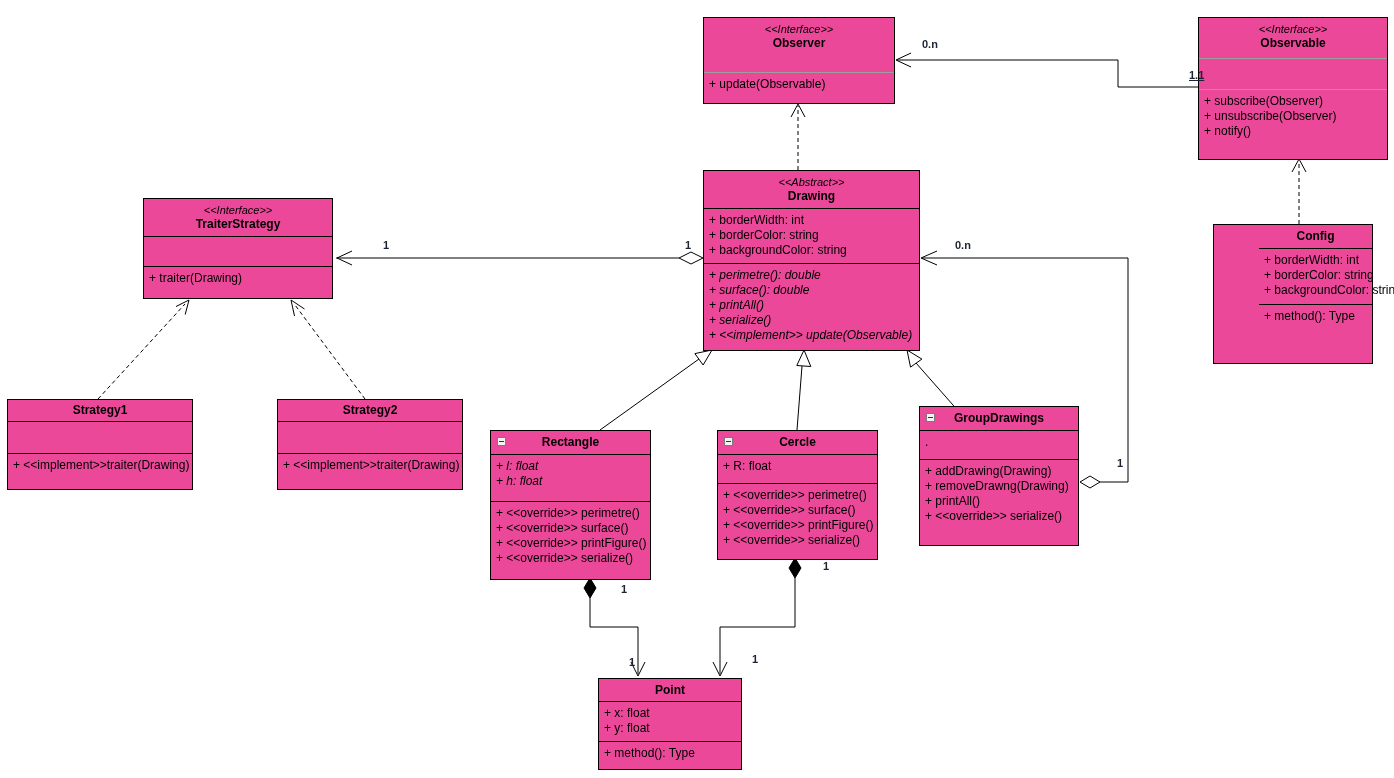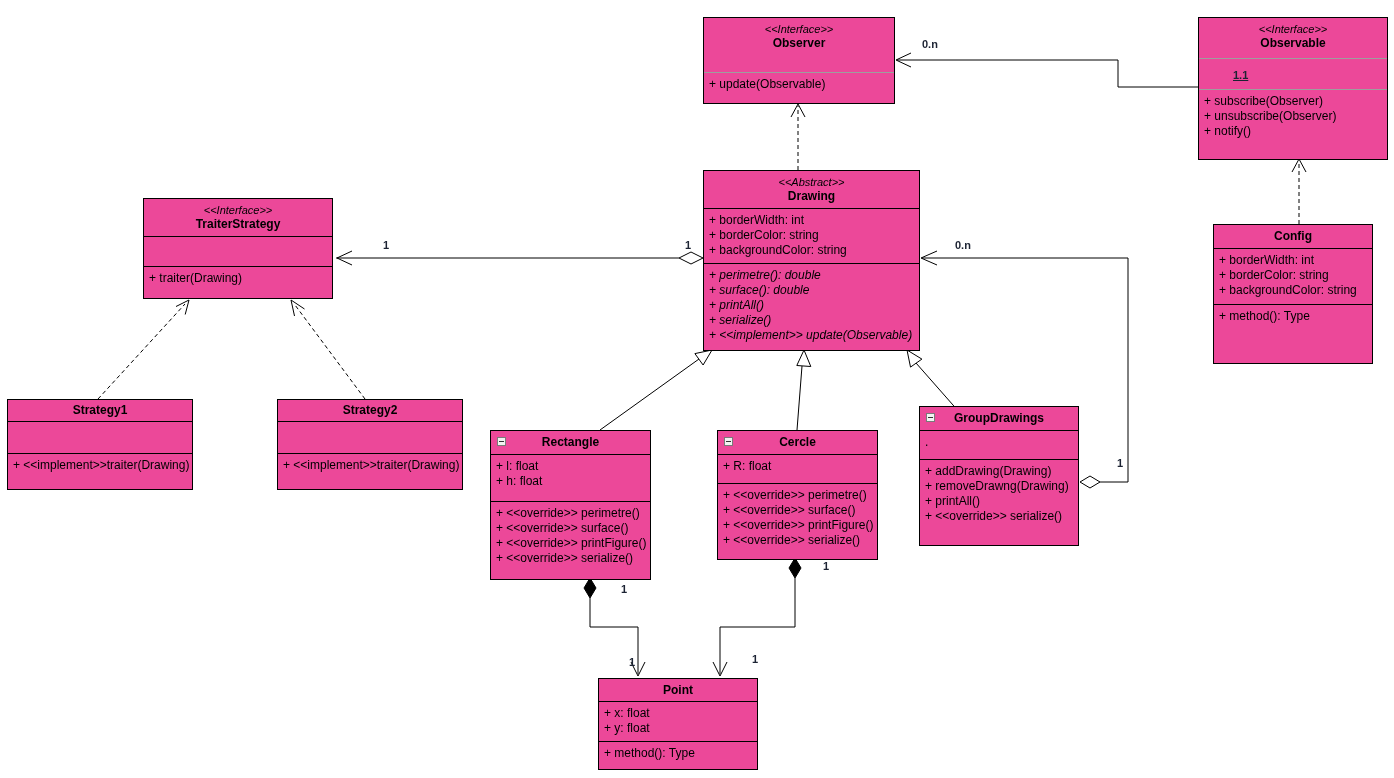--- a/index.html
+++ b/index.html
@@ -136,21 +136,21 @@
     </div>
     <div class="sec" style="height:87px;font-style:italic;">
       <div class="member">+ perimetre(): double</div>
       <div class="member">+ surface(): double</div>
       <div class="member">+ printAll()</div>
       <div class="member">+ serialize()</div>
       <div class="member">+ &lt;&lt;implement&gt;&gt; update(Observable)</div>
     </div>
   </div>
 
-  <div class="uml-class" style="left:1213px;top:224px;width:160px;">
+  <div class="uml-class" style="left:1213px;top:224px;width:160px;padding-left:45px;">
     <div class="hdr" style="height:23px;padding-top:4px;">
       <div class="cname">Config</div>
     </div>
     <div class="sec" style="height:56px;">
       <div class="member">+ borderWidth: int</div>
       <div class="member">+ borderColor: string</div>
       <div class="member">+ backgroundColor: string</div>
     </div>
     <div class="sec" style="height:59px;">
       <div class="member">+ method(): Type</div>
@@ -177,21 +177,21 @@
     </div>
   </div>
 
   <div class="uml-class" style="left:490px;top:430px;width:161px;">
     <div class="hdr" style="height:23px;padding-top:4px;">
       <span class="collapse">
           <span class="minus"></span>
         </span>
       <div class="cname">Rectangle</div>
     </div>
-    <div class="sec" style="height:47px;">
+    <div class="sec" style="height:47px;font-style:italic;">
       <div class="member">+ l: float</div>
       <div class="member">+ h: float</div>
     </div>
     <div class="sec" style="height:78px;">
       <div class="member">+ &lt;&lt;override&gt;&gt; perimetre()</div>
       <div class="member">+ &lt;&lt;override&gt;&gt; surface()</div>
       <div class="member">+ &lt;&lt;override&gt;&gt; printFigure()</div>
       <div class="member">+ &lt;&lt;override&gt;&gt; serialize()</div>
     </div>
   </div>
@@ -225,35 +225,35 @@
       <div class="member">.</div>
     </div>
     <div class="sec" style="height:86px;">
       <div class="member">+ addDrawing(Drawing)</div>
       <div class="member">+ removeDrawng(Drawing)</div>
       <div class="member">+ printAll()</div>
       <div class="member">+ &lt;&lt;override&gt;&gt; serialize()</div>
     </div>
   </div>
 
-  <div class="uml-class" style="left:598px;top:678px;width:160px;">
+  <div class="uml-class" style="left:598px;top:678px;width:144px;">
     <div class="hdr" style="height:22px;padding-top:4px;">
       <div class="cname">Point</div>
     </div>
     <div class="sec" style="height:40px;">
       <div class="member">+ x: float</div>
       <div class="member">+ y: float</div>
     </div>
     <div class="sec" style="height:28px;">
       <div class="member">+ method(): Type</div>
     </div>
   </div>
 
   <span class="mult" style="left:905px;top:38px;">0.n</span>
-  <span class="mult" style="left:1216px;top:69px;text-decoration:underline;">1.1</span>
+  <span class="mult" style="left:1172px;top:69px;text-decoration:underline;">1.1</span>
   <span class="mult" style="left:366px;top:239px;">1</span>
   <span class="mult" style="left:668px;top:239px;">1</span>
   <span class="mult" style="left:938px;top:239px;">0.n</span>
   <span class="mult" style="left:1100px;top:457px;">1</span>
   <span class="mult" style="left:604px;top:583px;">1</span>
   <span class="mult" style="left:612px;top:656px;">1</span>
   <span class="mult" style="left:806px;top:560px;">1</span>
   <span class="mult" style="left:735px;top:653px;">1</span>
 
 </div>

